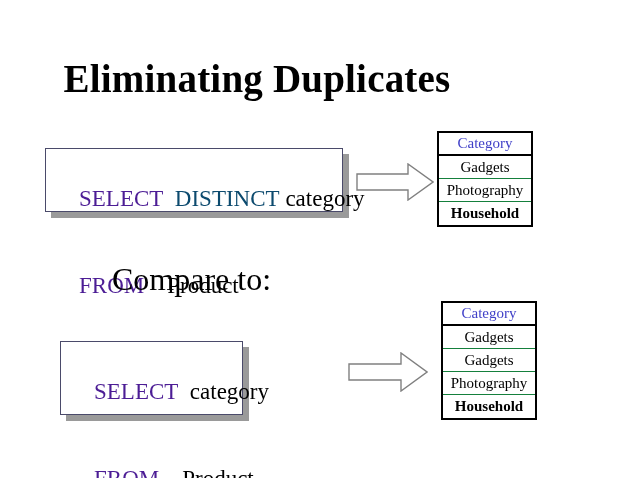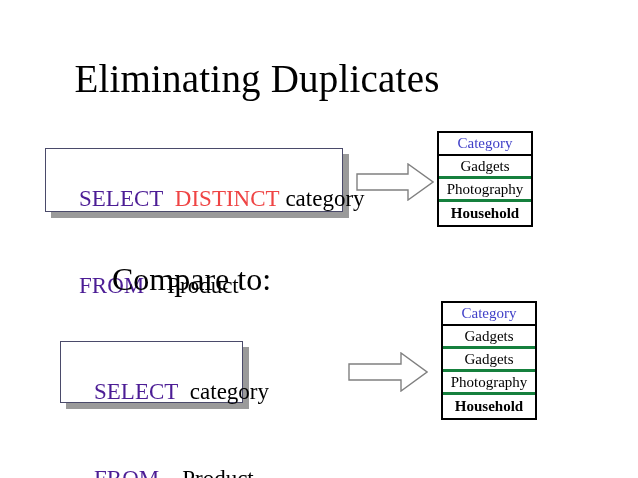--- a/index.html
+++ b/index.html
@@ -18,21 +18,21 @@
 
   
   #slide-title {
     position: absolute;
     left: 0;
     top: 56px;
     width: 514px;
     text-align: center;
     font-size: 39px;
     line-height: 46px;
-    font-weight: normal;
+    font-weight: bold;
     letter-spacing: 0.2px;
     color: #000000;
     white-space: nowrap;
   }
 
   
   .sql-box {
     position: absolute;
     background: #ffffff;
     border: 1px solid #4a4a6a;
@@ -40,34 +40,34 @@
     box-sizing: border-box;
     padding: 6px 10px 8px 10px;
   }
   .sql-line {
     white-space: pre;
     font-size: 23px;
     line-height: 29px;
     font-family: "Liberation Serif", "DejaVu Serif", serif;
   }
   .kw-blue   { color: #4c1d95; }
-  .kw-red    { color: #ef4444; }
+  .kw-red    { color: #0c4a6e; }
   .ident     { color: #000000; }
 
   #sql-box-distinct {
     left: 45px;
     top: 148px;
     width: 298px;
     height: 64px;
   }
   #sql-box-plain {
     left: 60px;
     top: 341px;
     width: 183px;
-    height: 62px;
+    height: 74px;
     text-align: right;
   }
 
   
   #compare-caption {
     position: absolute;
     left: 112px;
     top: 264px;
     font-size: 32px;
     line-height: 30px;
@@ -85,21 +85,21 @@
   }
   .result-table .cell {
     box-sizing: border-box;
     text-align: center;
     white-space: nowrap;
     font-size: 15px;
     font-family: "Liberation Serif", "DejaVu Serif", serif;
     display: flex;
     align-items: center;
     justify-content: center;
-    border-bottom: 3px solid #15803d;
+    border-bottom: 1px solid #15803d;
   }
   .result-table .cell:last-child {
     border-bottom: none;
     font-weight: bold;
   }
   .result-table .cell.header {
     color: #4141C8;
     border-bottom: 2px solid #000000;
   }
   .result-table .cell.body {

